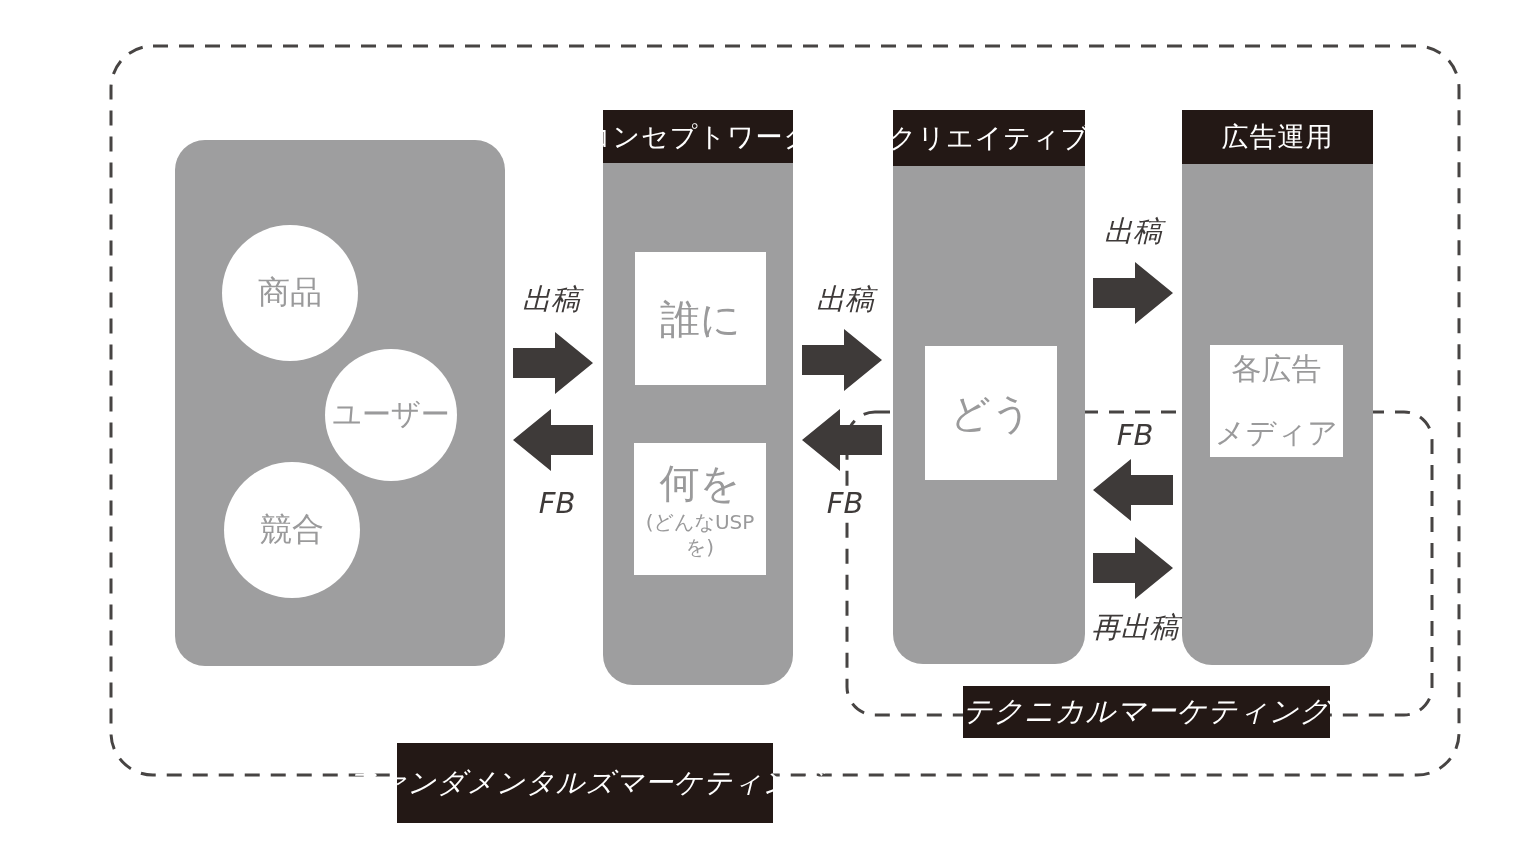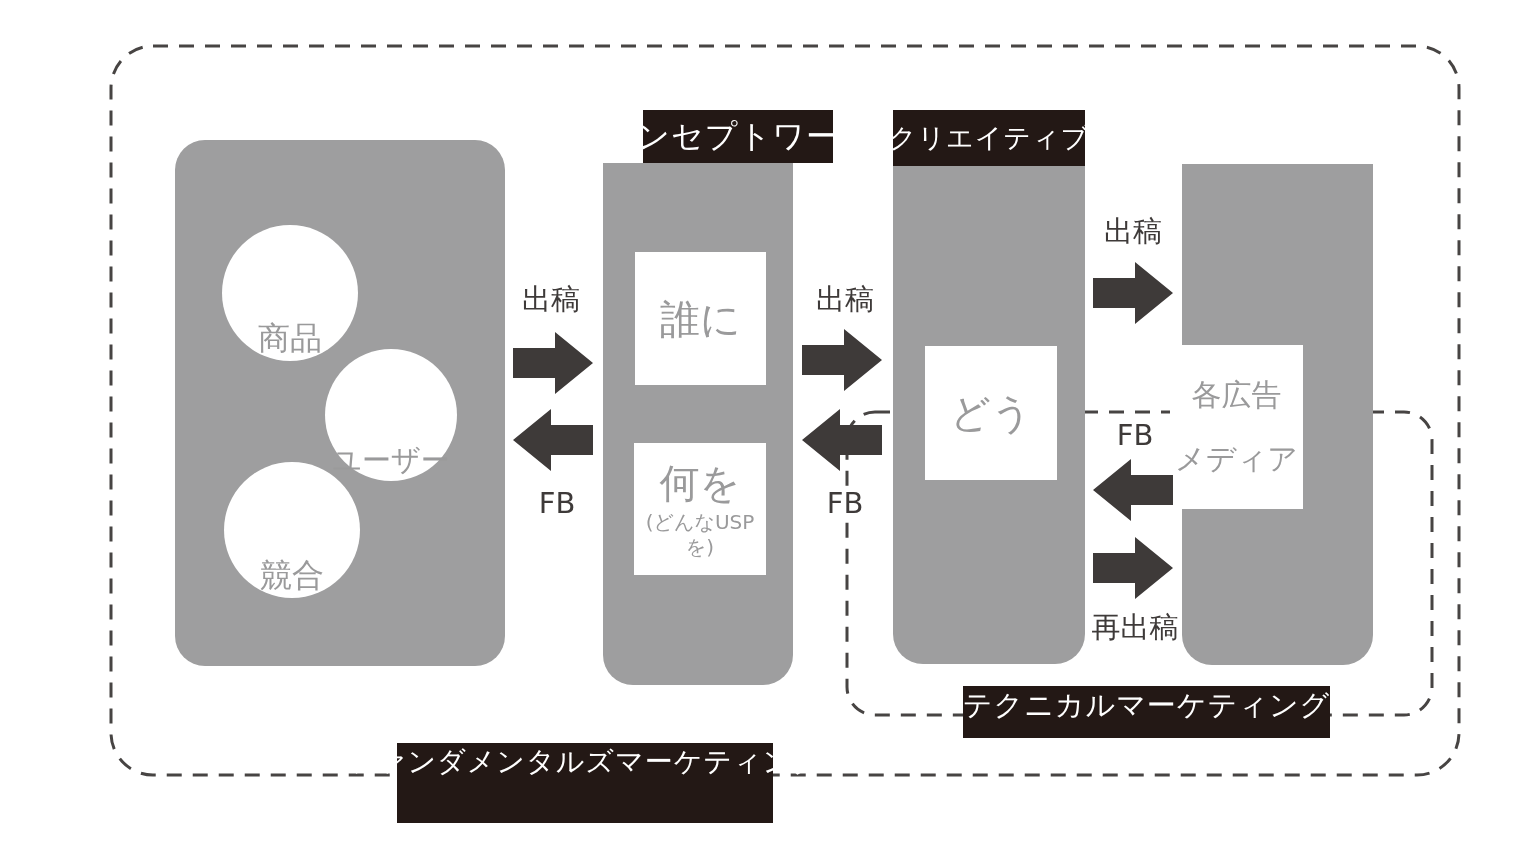--- a/index.html
+++ b/index.html
@@ -13,28 +13,28 @@
   }
   *{margin:0;padding:0;box-sizing:border-box;}
   html,body{background:#fff;}
   body{font-family:"DejaVu Sans","Liberation Sans",sans-serif;}
   .canvas{position:relative;width:1536px;height:864px;background:var(--canvas_bg);overflow:hidden;}
   .dash-layer{position:absolute;left:0;top:0;z-index:0;}
   .col{position:absolute;background:var(--column_gray);z-index:1;}
   .col.rounded-all{border-radius:30px;}
   .col.rounded-bottom{border-radius:0 0 30px 30px;}
   .col-header{position:absolute;background:var(--header_bg);color:#fff;display:flex;align-items:center;justify-content:center;font-size:28px;letter-spacing:1px;z-index:2;white-space:nowrap;}
-  .circle{position:absolute;background:#fff;border-radius:50%;display:flex;align-items:flex-end;justify-content:center;color:var(--shape_text);font-size:32px;z-index:2;white-space:nowrap;}
+  .circle{position:absolute;background:#fff;border-radius:50%;display:flex;align-items:center;justify-content:center;color:var(--shape_text);font-size:32px;z-index:2;white-space:nowrap;}
   .white-box{position:absolute;background:#fff;display:flex;flex-direction:column;align-items:center;justify-content:center;color:var(--shape_text);font-size:40px;z-index:2;text-align:center;line-height:1.25;}
   .white-box .sub{font-size:20px;margin-top:2px;}
   .white-box.media{font-size:30px;line-height:1.35;}
   .arrow{position:absolute;width:80px;height:62px;z-index:3;}
-  .flow-label{position:absolute;transform:translate(-50%,-50%);color:var(--label_text);font-size:29px;z-index:3;white-space:nowrap;}
+  .flow-label{position:absolute;transform:translate(-50%,-50%);color:var(--label_text);font-size:29px;z-index:3;white-space:nowrap;font-style:italic;}
   .flow-label.on-line{background:#fff;padding:0 4px;}
-  .region-label{position:absolute;background:var(--header_bg);color:#fff;display:flex;align-items:flex-start;justify-content:center;font-size:29px;letter-spacing:1px;z-index:4;white-space:nowrap;}
+  .region-label{position:absolute;background:var(--header_bg);color:#fff;display:flex;align-items:center;justify-content:center;font-size:29px;letter-spacing:1px;z-index:4;white-space:nowrap;font-style:italic;}
 </style>
 </head>
 <body>
 
 <div class="canvas">
 
   <svg class="dash-layer" width="1536" height="864">
     <rect x="111" y="46" width="1348" height="729" rx="42" fill="none" stroke="#474443" stroke-width="3" stroke-dasharray="15 11"></rect>
     <rect x="847" y="412" width="585" height="303" rx="28" fill="none" stroke="#474443" stroke-width="3" stroke-dasharray="15 11"></rect>
   </svg>
@@ -43,42 +43,45 @@
   <div class="circle" style="left:222px;top:225px;width:136px;height:136px;">
     <span>商品</span>
   </div>
   <div class="circle" style="left:325px;top:349px;width:132px;height:132px;font-size:29px;">
     <span>ユーザー</span>
   </div>
   <div class="circle" style="left:224px;top:462px;width:136px;height:136px;">
     <span>競合</span>
   </div>
 
-  <div class="col-header" style="left:603px;top:110px;width:190px;height:53px;font-size:32px;margin-left:40px;">
+  <div class="col-header" style="left:603px;top:110px;width:190px;height:53px;font-size:27px;">
     <span>コンセプトワーク</span>
   </div>
   <div class="col rounded-bottom" style="left:603px;top:163px;width:190px;height:522px;"></div>
   <div class="white-box" style="left:635px;top:252px;width:131px;height:133px;">
     <span>誰に</span>
   </div>
   <div class="white-box" style="left:634px;top:415px;width:132px;height:132px;margin-top:28px;">
     <span>何を</span>
     <span class="sub">(どんなUSPを)</span>
   </div>
 
   <div class="col-header" style="left:893px;top:110px;width:192px;height:56px;font-size:27px;">
     <span>クリエイティブ</span>
   </div>
   <div class="col rounded-bottom" style="left:893px;top:164px;width:192px;height:500px;"></div>
   <div class="white-box" style="left:925px;top:346px;width:132px;height:134px;">
     <span>どう</span>
   </div>
 
+  <div class="col-header" style="left:1182px;top:110px;width:191px;height:54px;font-size:27px;">
+    <span>広告運用</span>
+  </div>
   <div class="col rounded-bottom" style="left:1182px;top:164px;width:191px;height:501px;"></div>
-  <div class="white-box media" style="left:1170px;top:345px;width:133px;height:164px;gap:24px;">
+  <div class="white-box media" style="left:1210px;top:345px;width:133px;height:112px;gap:24px;">
     <span>各広告</span>
     <span>メディア</span>
   </div>
 
   <svg class="arrow" style="left:513px;top:332px;" viewBox="0 0 80 62">
     <polygon points="0,16 42,16 42,0 80,31 42,62 42,46 0,46" fill="#3E3A39"></polygon>
   </svg>
   <svg class="arrow" style="left:513px;top:409px;" viewBox="0 0 80 62">
     <polygon points="80,16 38,16 38,0 0,31 38,62 38,46 80,46" fill="#3E3A39"></polygon>
   </svg>

